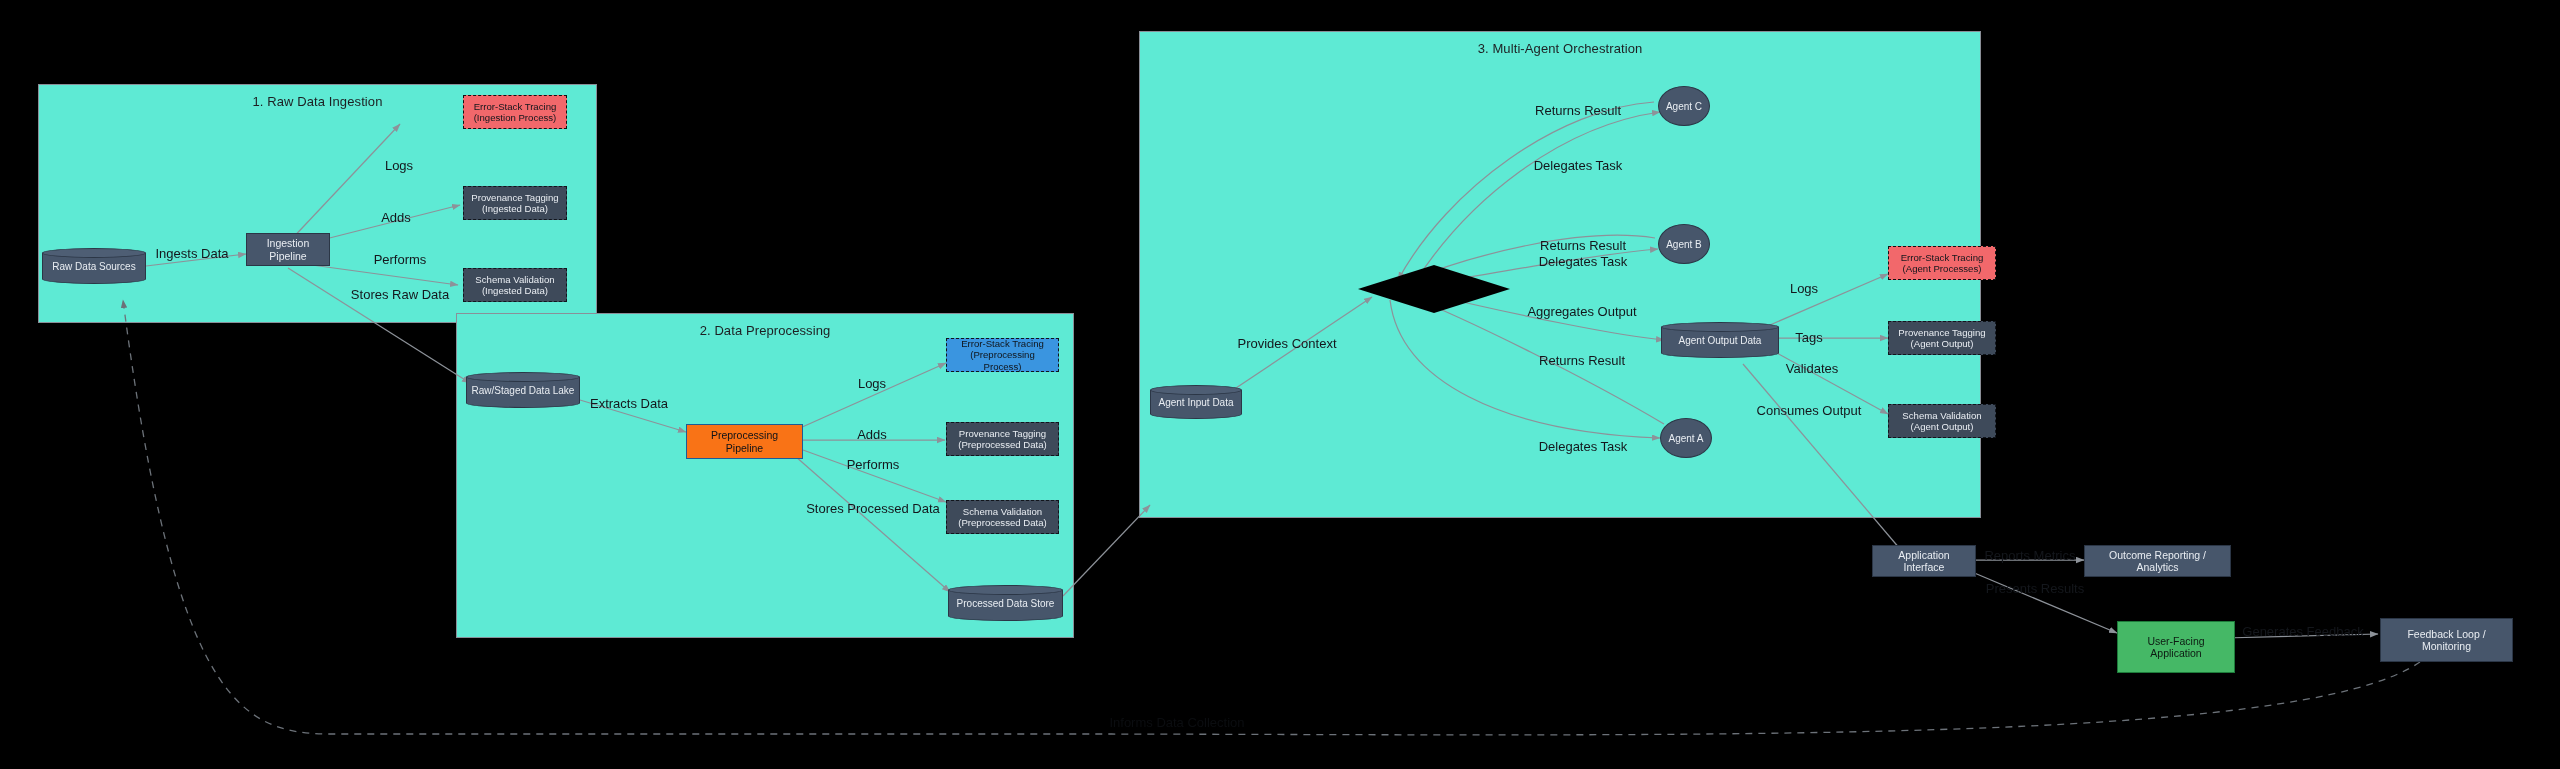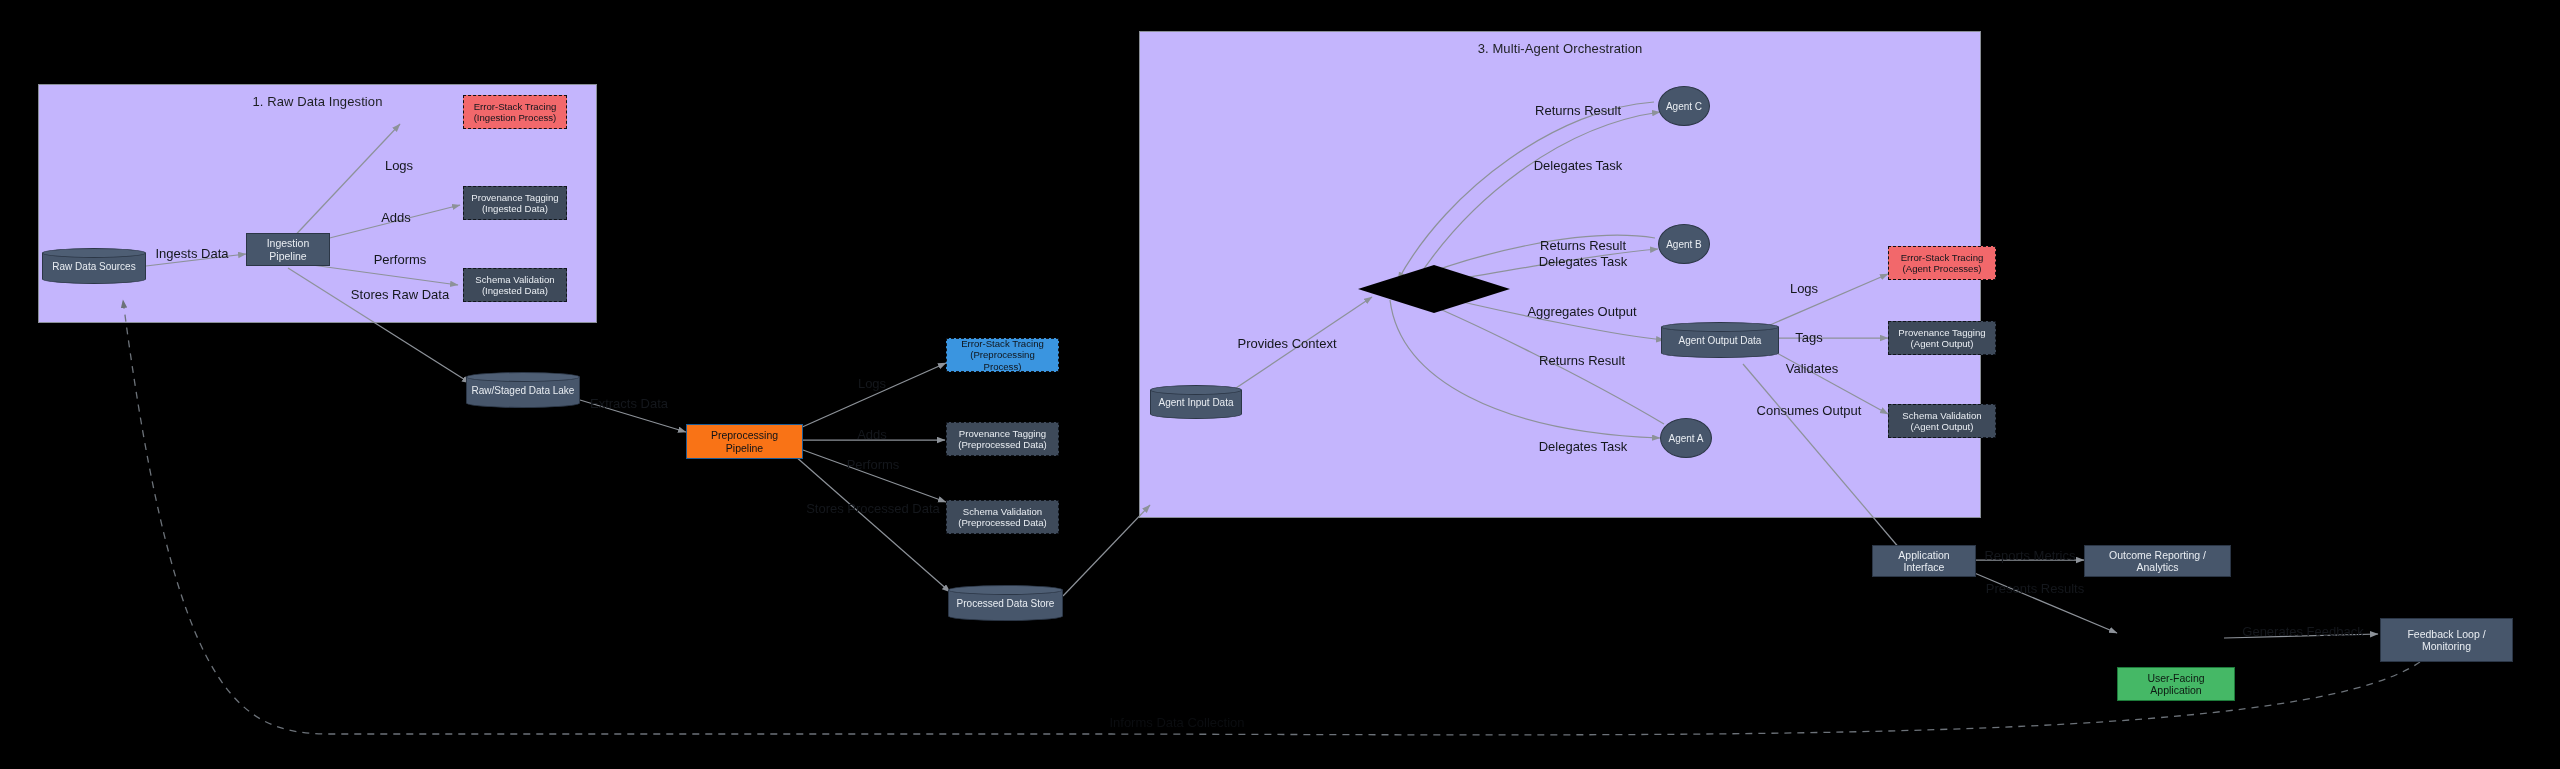--- a/index.html
+++ b/index.html
@@ -2,21 +2,21 @@
 <html><head>
 <meta charset="utf-8">
 <title>AI Data Pipeline Flow Diagram</title>
 <style>
   html,body{margin:0;padding:0;background:#000;}
   body{width:2560px;height:769px;overflow:hidden;
        font-family:"Liberation Sans","DejaVu Sans",sans-serif;}
   #canvas{position:relative;width:2560px;height:769px;background:#000;}
   svg.layer{position:absolute;left:0;top:0;width:2560px;height:769px;overflow:visible;}
   #edge-layer{z-index:5;}
-  .sg{position:absolute;background:#c4b5fd;border:1.6px solid #8a8f98;
+  .sg{position:absolute;background:#5eead4;border:1.6px solid #8a8f98;
       box-shadow:2px 2px 0 rgba(0,0,0,.35);z-index:2;}
   .sg-title{position:absolute;left:0;right:0;top:9px;text-align:center;
       font-size:13px;color:#1d1f22;letter-spacing:.1px;}
   .node{position:absolute;z-index:10;display:flex;align-items:center;
       justify-content:center;text-align:center;line-height:1.18;
       box-sizing:border-box;}
   .n-rect{background:#47566b;border:1.3px solid #2b3646;color:#e9edf2;
       font-size:10.5px;padding:2px 4px;}
   .n-rect-dash{background:#3e4a5a;border:1.8px dashed #11151c;color:#e9edf2;
       font-size:9.6px;padding:2px 3px;}
@@ -49,20 +49,23 @@
 </style>
 </head>
 <body>
 
 <div id="canvas">
 
   <div class="sg" style="left:38px;top:84px;width:540px;height:237px;padding-left:17px;">
     <div class="sg-title">1. Raw Data Ingestion</div>
   </div>
 
+  <div class="sg" style="left:456px;top:313px;width:616px;height:323px;">
+    <div class="sg-title">2. Data Preprocessing</div>
+  </div>
 
   <div class="sg" style="left:1139px;top:31px;width:840px;height:485px;">
     <div class="sg-title">3. Multi-Agent Orchestration</div>
   </div>
 
 
   <svg class="layer" id="edge-layer">
     <defs>
       <marker id="ah" markerWidth="9" markerHeight="9" refX="8" refY="3.2" orient="auto" markerUnits="userSpaceOnUse">
         <path d="M0,0 L8.5,3.2 L0,6.4 z" fill="#8d9299"></path>
@@ -213,21 +216,21 @@
   </div>
 
   <div class="node n-rect" style="left:1872px;top:545px;width:104px;height:32px;">
     <span>Application Interface</span>
   </div>
 
   <div class="node n-rect" style="left:2084px;top:545px;width:147px;height:32px;">
     <span>Outcome Reporting / Analytics</span>
   </div>
 
-  <div class="node n-green" style="left:2117px;top:621px;width:118px;height:34px;margin-top:46px;">
+  <div class="node n-green" style="left:2117px;top:621px;width:118px;height:52px;">
     <span>User-Facing Application</span>
   </div>
 
   <div class="node n-rect" style="left:2380px;top:618px;width:133px;height:44px;">
     <span>Feedback Loop / Monitoring</span>
   </div>
 
   <div class="elabel" style="left:192px;top:253px;">Ingests Data</div>
   <div class="elabel" style="left:399px;top:165px;">Logs</div>
   <div class="elabel" style="left:396px;top:217px;">Adds</div>

